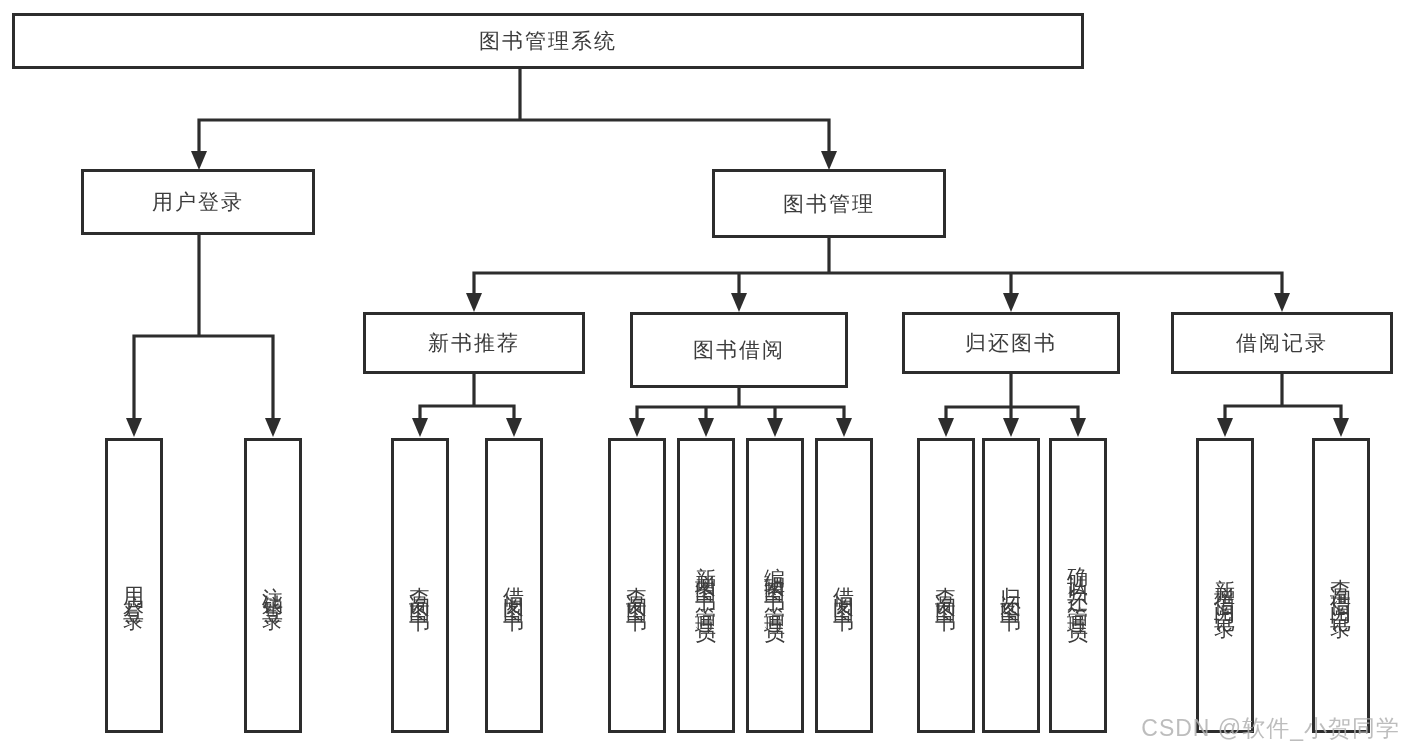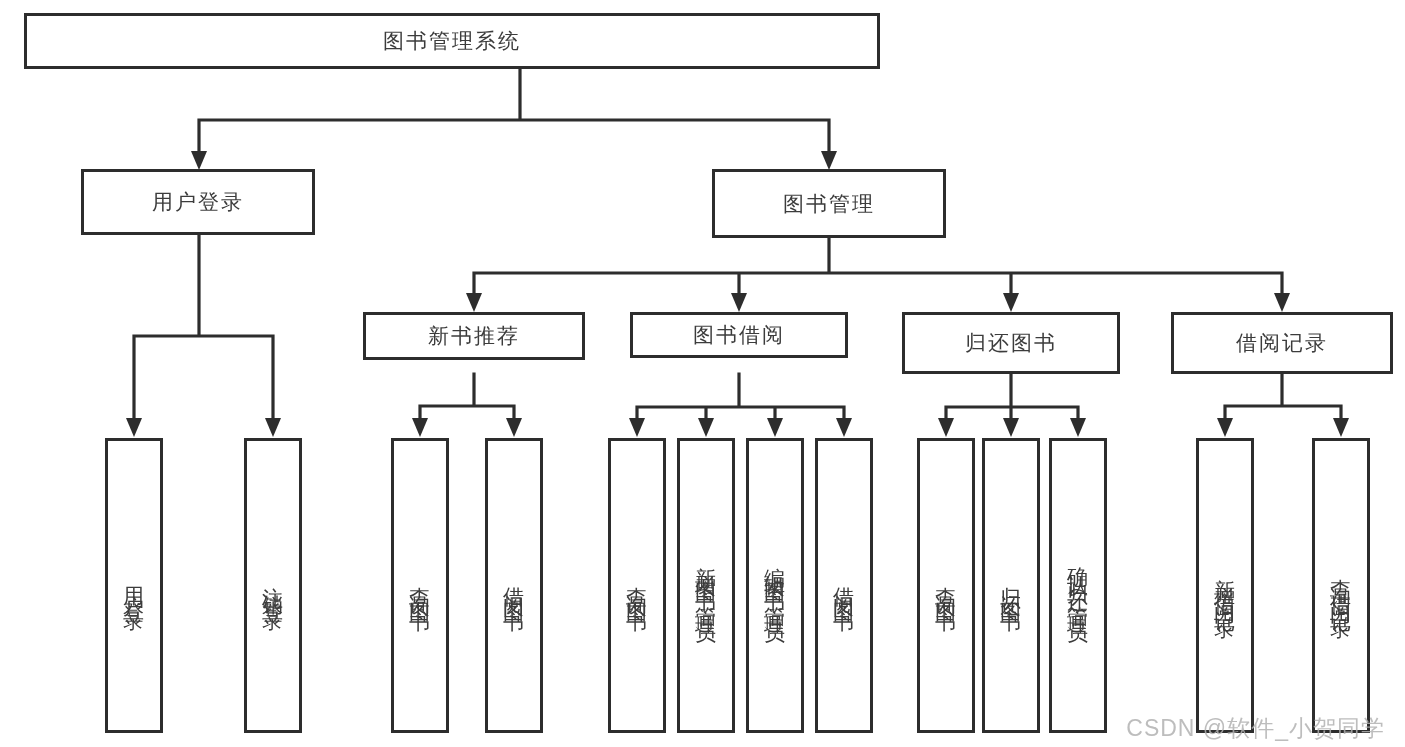--- a/index.html
+++ b/index.html
@@ -22,21 +22,21 @@
     font-size:21px;color:#3c3c3c;letter-spacing:2px;white-space:nowrap;
   }
   .vnode{top:438px;width:58px;height:295px;}
   .vlbl{
     writing-mode:vertical-rl;
     font-size:21px;color:#3c3c3c;
     letter-spacing:8px;line-height:1;
   }
   .watermark{
     position:absolute;z-index:5;
-    right:20px;top:713px;
+    right:5px;top:713px;
     font-size:23px;color:rgba(178,178,178,0.85);
     letter-spacing:1px;white-space:nowrap;
   }
 </style>
 </head>
 <body>
 
 <div class="canvas">
 
   <svg class="wires" width="1405" height="747" viewBox="0 0 1405 747">
@@ -75,35 +75,35 @@
       <polygon points="767,418 783,418 775,437"></polygon>
       <polygon points="836,418 852,418 844,437"></polygon>
       <polygon points="938,418 954,418 946,437"></polygon>
       <polygon points="1003,418 1019,418 1011,437"></polygon>
       <polygon points="1070,418 1086,418 1078,437"></polygon>
       <polygon points="1217,418 1233,418 1225,437"></polygon>
       <polygon points="1333,418 1349,418 1341,437"></polygon>
     </g>
   </svg>
 
-  <div class="node" style="left:24px;top:13px;width:856px;height:56px">
+  <div class="node" style="left:12px;top:13px;width:1072px;height:56px">
     <span class="hlbl">图书管理系统</span>
   </div>
 
   <div class="node" style="left:81px;top:169px;width:234px;height:66px">
     <span class="hlbl">用户登录</span>
   </div>
   <div class="node" style="left:712px;top:169px;width:234px;height:69px">
     <span class="hlbl">图书管理</span>
   </div>
 
-  <div class="node" style="left:363px;top:312px;width:222px;height:48px">
+  <div class="node" style="left:363px;top:312px;width:222px;height:62px">
     <span class="hlbl">新书推荐</span>
   </div>
-  <div class="node" style="left:630px;top:312px;width:218px;height:46px">
+  <div class="node" style="left:630px;top:312px;width:218px;height:76px">
     <span class="hlbl">图书借阅</span>
   </div>
   <div class="node" style="left:902px;top:312px;width:218px;height:62px">
     <span class="hlbl">归还图书</span>
   </div>
   <div class="node" style="left:1171px;top:312px;width:222px;height:62px">
     <span class="hlbl">借阅记录</span>
   </div>
 
   <div class="node vnode" style="left:105px">

